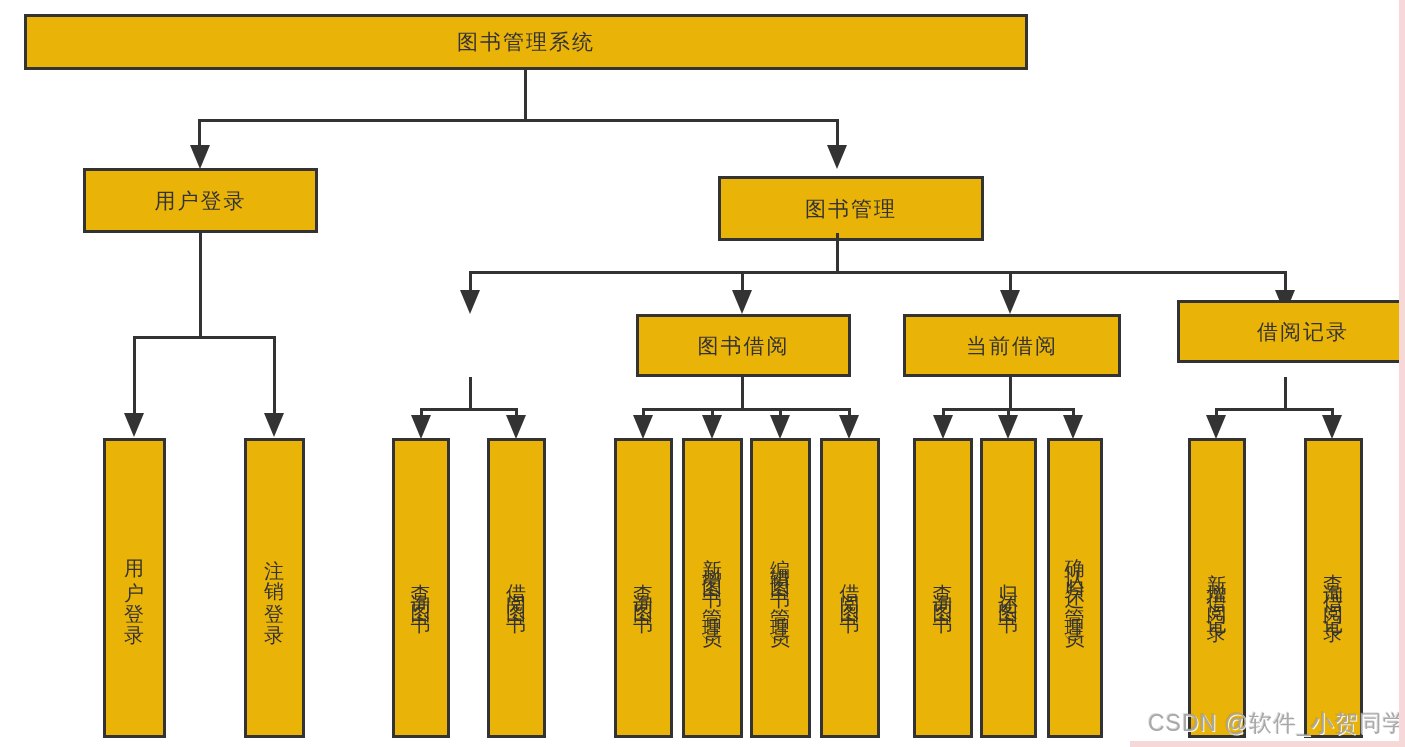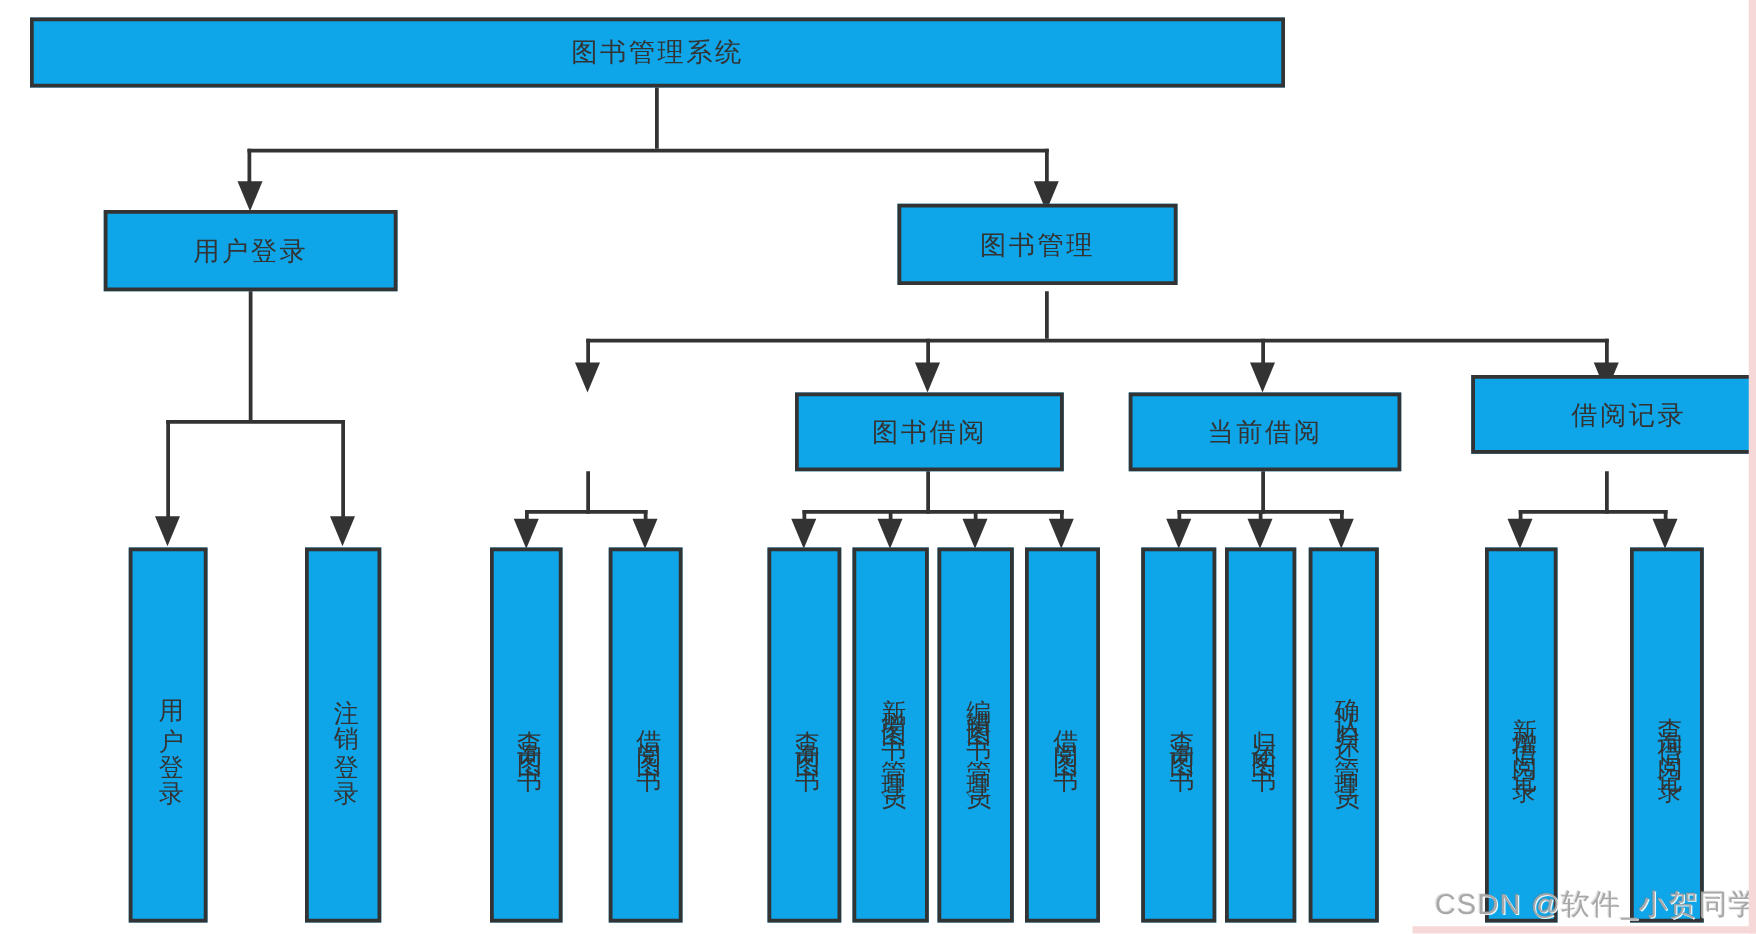--- a/index.html
+++ b/index.html
@@ -2,23 +2,23 @@
 <html><head>
 <meta charset="utf-8">
 <style>
   html,body{margin:0;padding:0;background:#fff;}
   #canvas{
     position:relative;width:1405px;height:747px;background:#ffffff;overflow:hidden;
     font-family:"Liberation Sans","DejaVu Sans",sans-serif;color:#333;
   }
   
   .box{
-    position:absolute;box-sizing:border-box;background:#0ea5e9;border:3px solid #333;
+    position:absolute;box-sizing:border-box;background:#eab308;border:3px solid #333;
     display:flex;align-items:center;justify-content:center;
-    font-size:21px;letter-spacing:2px;color:#333;font-family:Liberation Mono, monospace;
+    font-size:21px;letter-spacing:2px;color:#333;
   }
   .leaf{border-width:3px;}
   .vtext{
     writing-mode:vertical-rl;text-orientation:mixed;
     letter-spacing:10px;font-size:20px;line-height:1;white-space:nowrap;
   }
   .sp-wide{letter-spacing:22px;}
   
   .vl{position:absolute;width:3px;background:#333;}
   .hl{position:absolute;height:3px;background:#333;}
@@ -46,21 +46,21 @@
   <div class="vl" style="left:524px;top:70px;height:49px"></div>
   <div class="hl" style="left:198px;top:119px;width:641px"></div>
   <div class="vl" style="left:198px;top:119px;height:29px"></div>
   <div class="ah" style="left:190px;top:145px"></div>
   <div class="vl" style="left:836px;top:119px;height:29px"></div>
   <div class="ah" style="left:827px;top:145px"></div>
 
   <div class="box" style="left:83px;top:168px;width:235px;height:65px">
     <span>用户登录</span>
   </div>
-  <div class="box" style="left:718px;top:163px;width:224px;height:65px">
+  <div class="box" style="left:718px;top:176px;width:266px;height:65px">
     <span>图书管理</span>
   </div>
 
   <div class="vl" style="left:199px;top:233px;height:103px"></div>
   <div class="hl" style="left:133px;top:336px;width:143px"></div>
   <div class="vl" style="left:133px;top:336px;height:80px"></div>
   <div class="ah" style="left:124px;top:413px"></div>
   <div class="vl" style="left:273px;top:336px;height:80px"></div>
   <div class="ah" style="left:264px;top:413px"></div>
 

